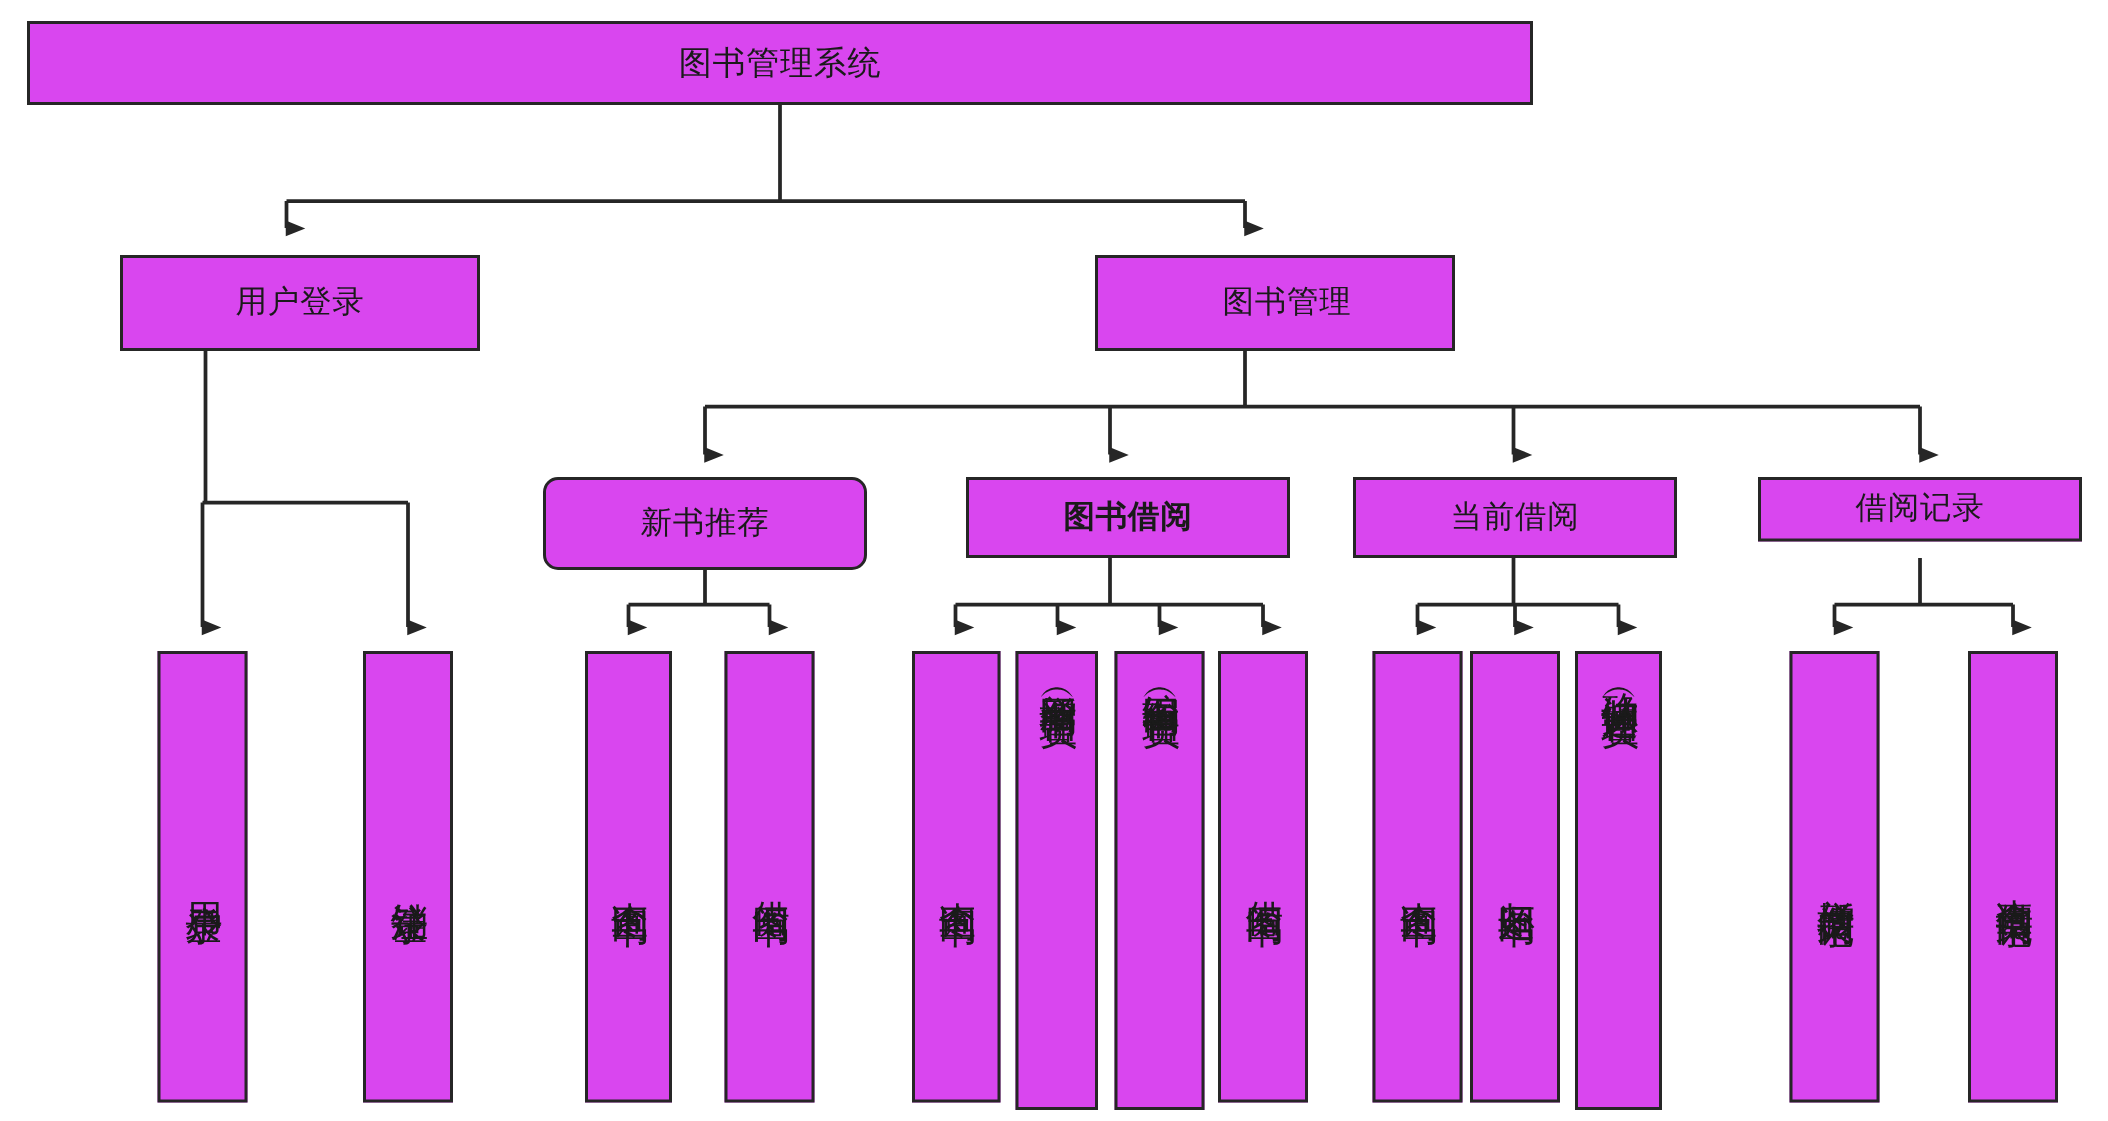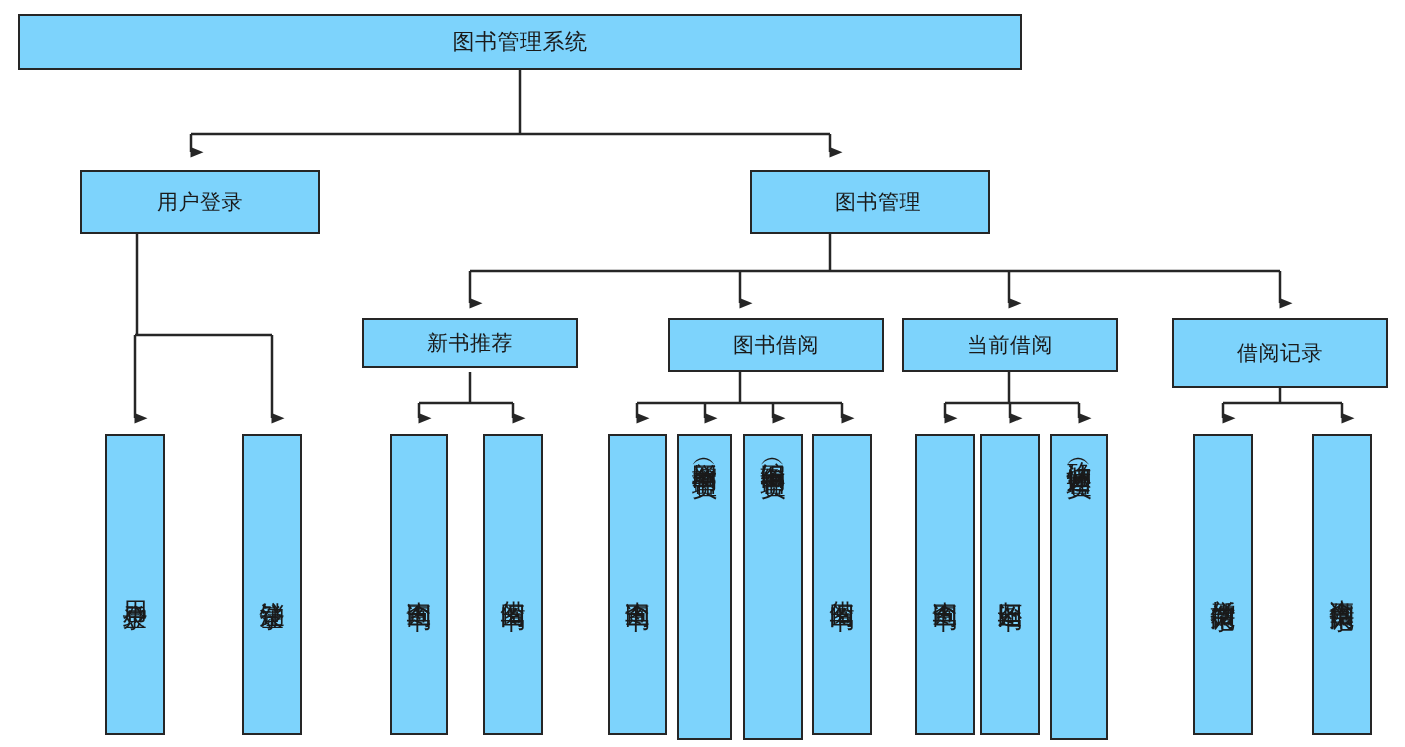--- a/index.html
+++ b/index.html
@@ -22,21 +22,21 @@
     left: 0;
     top: 0;
     width: 1405px;
     height: 747px;
     pointer-events: none;
   }
   .node {
     position: absolute;
     box-sizing: border-box;
     border: 2px solid #262626;
-    background: #7dd3fc;
+    background: #d946ef;
     display: flex;
     align-items: center;
     justify-content: center;
     color: #1a1a1a;
   }
   .node .lbl {
     display: block;
     text-align: center;
     line-height: 1.18;
     white-space: nowrap;
@@ -138,34 +138,34 @@
     </g>
   </svg>
 
   <div class="node h root" style="left:18px; top:14px; width:1004px; height:56px;">
     <span class="lbl">图书管理系统</span>
   </div>
 
   <div class="node h" style="left:80px; top:170px; width:240px; height:64px;">
     <span class="lbl">用户登录</span>
   </div>
-  <div class="node h" style="left:750px; top:170px; width:240px; height:64px;padding-left:16px;">
+  <div class="node h" style="left:730px; top:170px; width:240px; height:64px;padding-left:16px;">
     <span class="lbl">图书管理</span>
   </div>
 
-  <div class="node h" style="left:362px; top:318px; width:216px; height:50px;">
+  <div class="node h" style="left:362px; top:318px; width:216px; height:62px;border-radius:10px;">
     <span class="lbl">新书推荐</span>
   </div>
-  <div class="node h" style="left:668px; top:318px; width:216px; height:54px;">
+  <div class="node h" style="left:644px; top:318px; width:216px; height:54px;font-weight:bold;">
     <span class="lbl">图书借阅</span>
   </div>
   <div class="node h" style="left:902px; top:318px; width:216px; height:54px;justify-content:center;">
     <span class="lbl">当前借阅</span>
   </div>
-  <div class="node h" style="left:1172px; top:318px; width:216px; height:70px;align-items:center;">
+  <div class="node h" style="left:1172px; top:318px; width:216px; height:43px;align-items:center;">
     <span class="lbl">借阅记录</span>
   </div>
 
   <div class="node v mid" style="left:105px; top:434px; width:60px; height:301px;">
     <span class="lbl">用户登录</span>
   </div>
   <div class="node v mid" style="left:242px; top:434px; width:60px; height:301px;">
     <span class="lbl">注销登录</span>
   </div>
 

